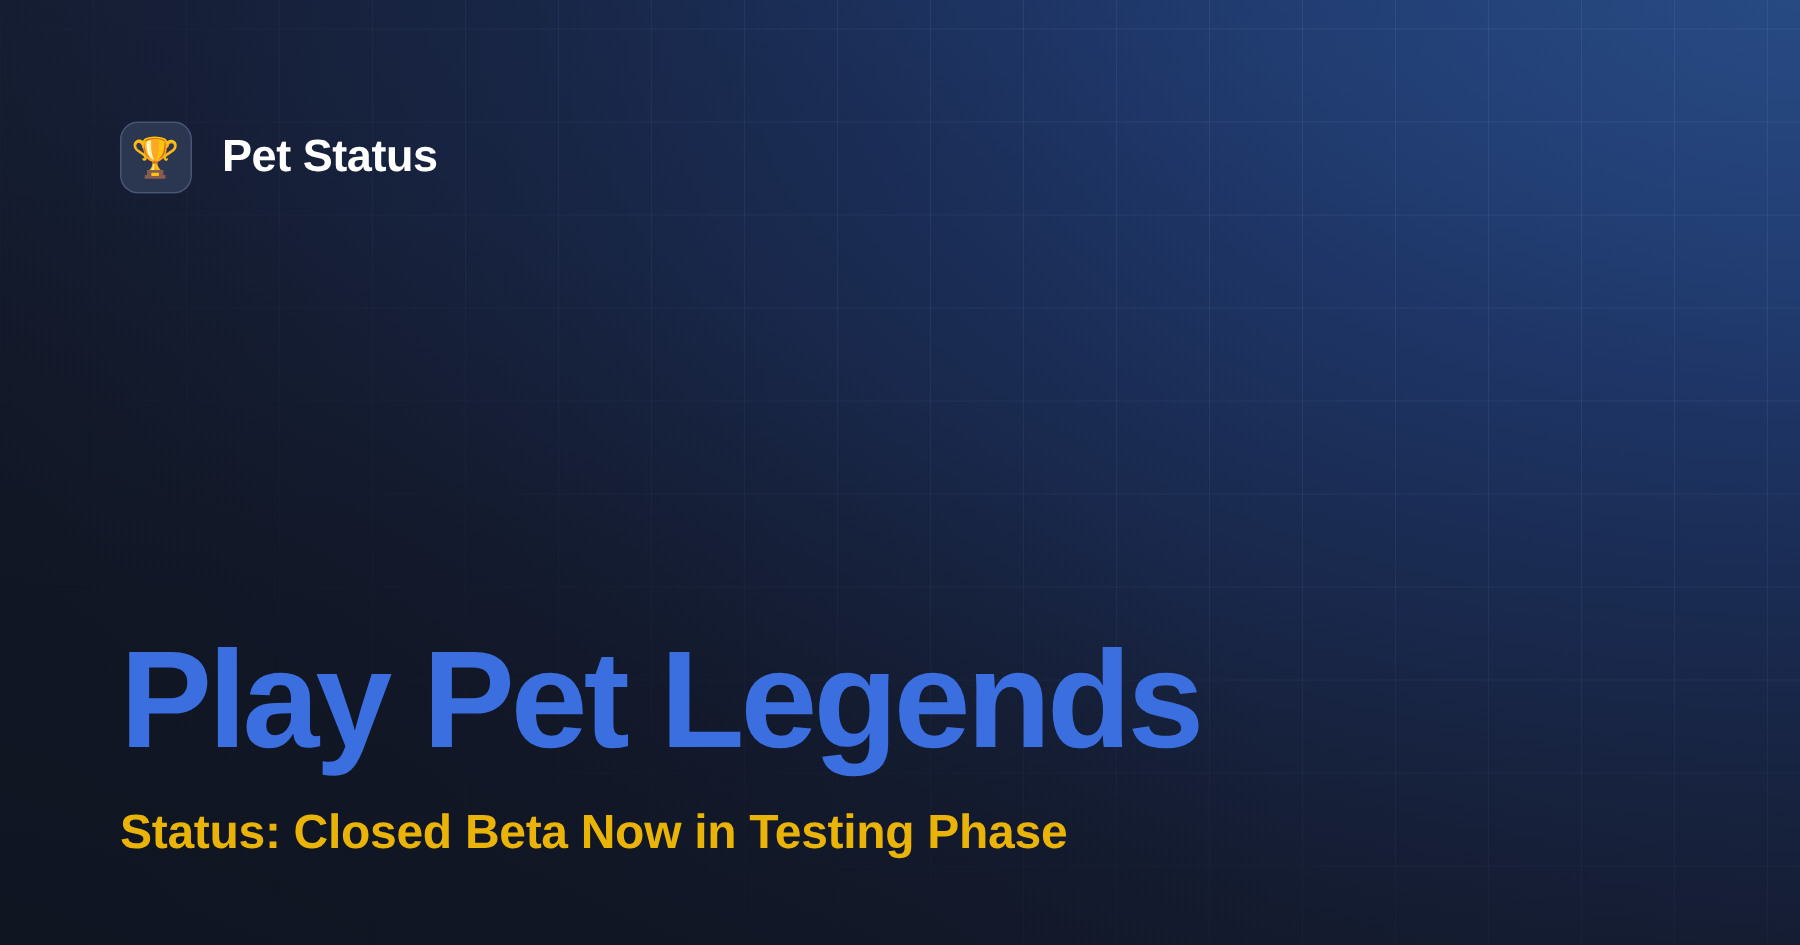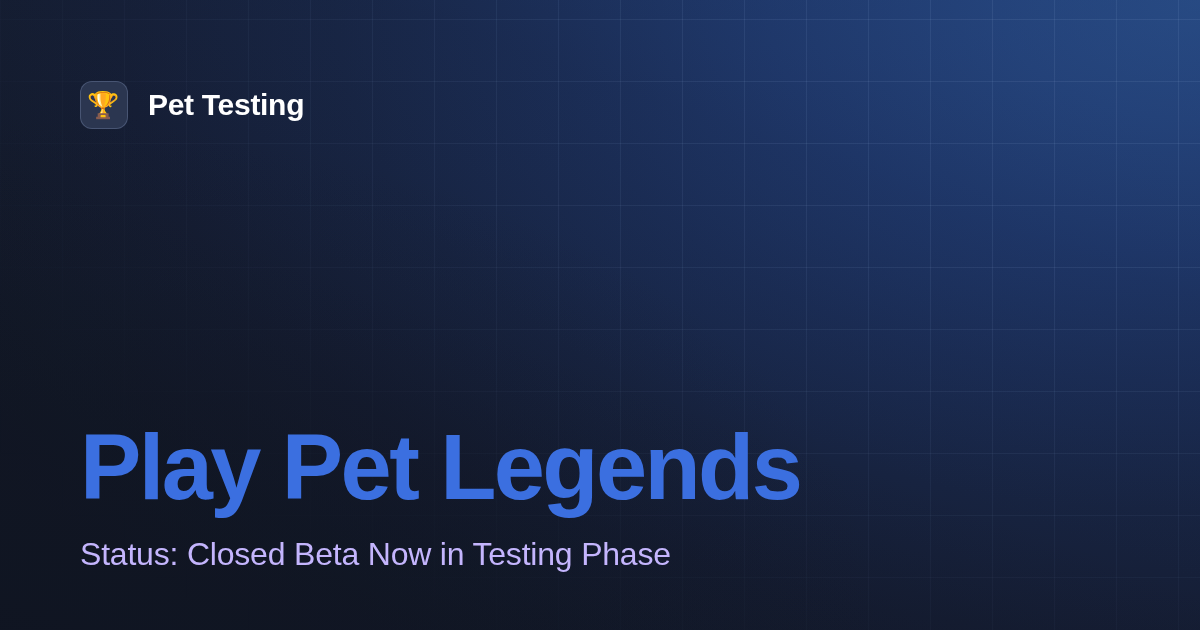--- a/index.html
+++ b/index.html
@@ -122,42 +122,42 @@
     font-size:92px;
     font-weight:700;
     line-height:1.0;
     color:#3b6fe0;
     letter-spacing:-2.6px;
     white-space:nowrap;
     margin-bottom:22px;
   }
   .hero-subtitle {
     font-size:32px;
-    font-weight:400;
+    font-weight:700;
     line-height:1.2;
-    color:#c4b5fd;
+    color:#eab308;
     letter-spacing:-0.2px;
     white-space:nowrap;
   }
 </style>
 </head>
 <body>
 
 <div class="og-card">
 
   <div class="bg-gradient"></div>
   <div class="bg-gradient-2"></div>
   <div class="bg-grid"></div>
   <div class="bg-vignette"></div>
 
   <div class="brand">
     <div class="brand-badge">
       <span class="brand-badge-emoji">🏆</span>
     </div>
-    <span class="brand-name">Pet Testing</span>
+    <span class="brand-name">Pet Status</span>
   </div>
 
   <div class="hero">
     <div class="hero-title">Play Pet Legends</div>
     <div class="hero-subtitle">Status: Closed Beta Now in Testing Phase</div>
   </div>
 
 </div>
 
 </body></html>

